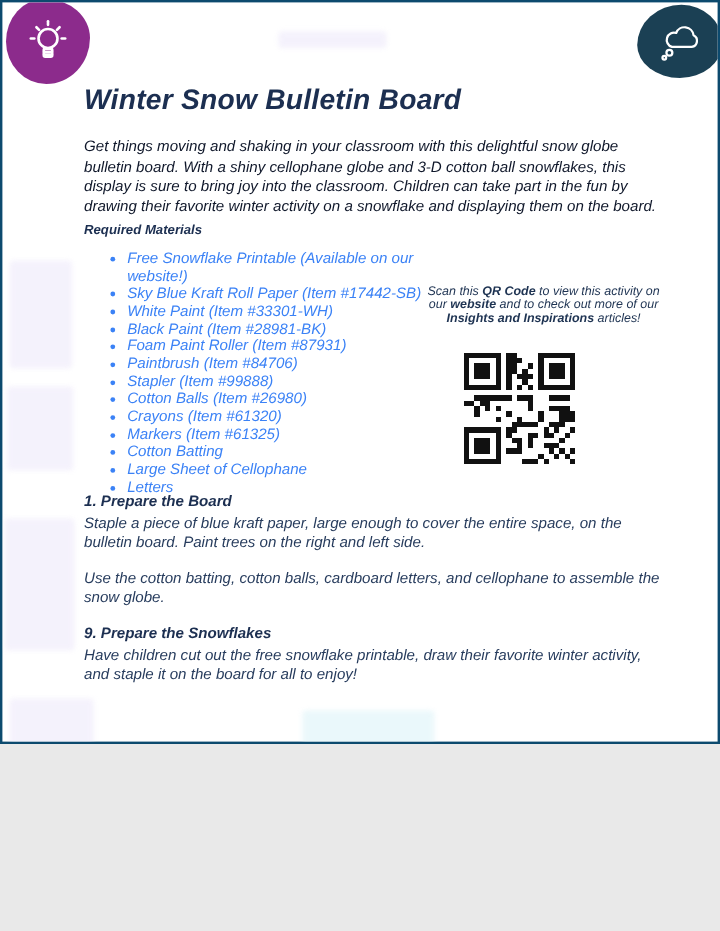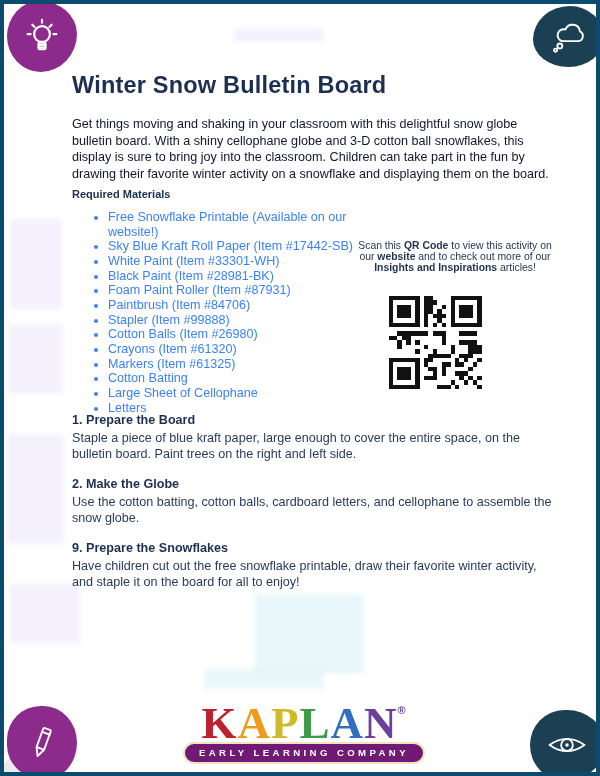--- a/index.html
+++ b/index.html
@@ -1,20 +1,20 @@
 <!DOCTYPE html>
 <html><head>
 <meta charset="utf-8">
 <style>
   * { margin:0; padding:0; box-sizing:border-box; }
   html,body { background:#e9e9e9; }
   body { font-family:"Liberation Sans", sans-serif; }
   .page {
-    position:relative; width:600px; height:776px; margin:0 auto;
-    background:#ffffff; border:4px solid #0c4a6e; overflow:hidden;
+    position:relative; width:600px; height:620px; margin:0 auto;
+    background:#ffffff; border:2px solid #0c4a6e; overflow:hidden;font-style:italic;
   }
 
   
   .ghost { position:absolute; border-radius:3px; filter:blur(2px); pointer-events:none; }
   .g-lav { background:#ece7fa; opacity:.55; }
   .g-cyn { background:#ddf3f8; opacity:.6; }
 
   
   .blob { position:absolute; display:flex; align-items:center; justify-content:center; }
   .blob svg { display:block; }
@@ -288,21 +288,20 @@
         <rect x="20" y="20" width="1" height="1" fill="#111111"></rect>
       </svg>
   </div>
 
   <div class="steps">
     <div class="step">
       <h3>1. Prepare the Board</h3>
       <p>Staple a piece of blue kraft paper, large enough to cover the entire space, on the bulletin board. Paint trees on the right and left side.</p>
     </div>
     <div class="step">
-      <h3>2. Make the Globe</h3>
       <p>Use the cotton batting, cotton balls, cardboard letters, and cellophane to assemble the snow globe.</p>
     </div>
     <div class="step">
       <h3>9. Prepare the Snowflakes</h3>
       <p>Have children cut out the free snowflake printable, draw their favorite winter activity, and staple it on the board for all to enjoy!</p>
     </div>
   </div>
 
   <div class="logo">
     <div class="logo-word">

